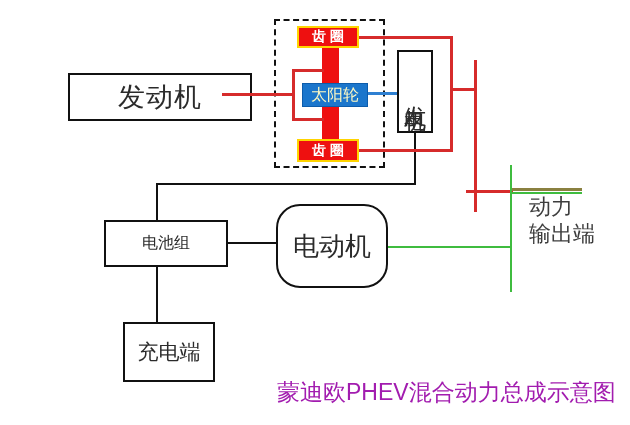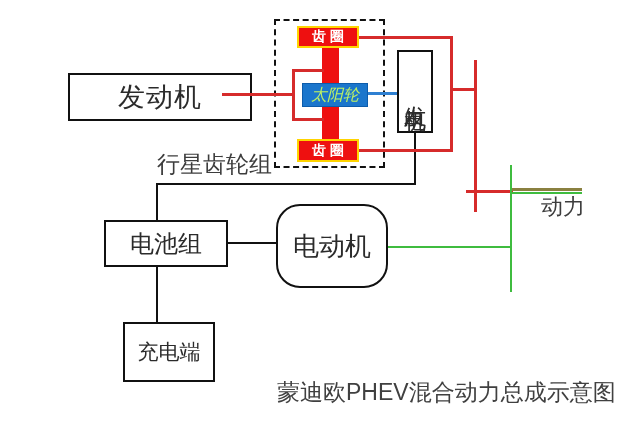--- a/index.html
+++ b/index.html
@@ -36,21 +36,21 @@
     border:2px solid var(--yellow);
     display:flex;align-items:center;justify-content:center;
     color:#ffffff;font-size:14px;font-weight:bold;letter-spacing:4px;
     text-indent:4px;z-index:3;
   }
   .redbar{position:absolute;background:var(--red-fill);z-index:1;}
   .sunbox{
     position:absolute;box-sizing:border-box;background:var(--blue-fill);
     border:1px solid var(--blue-border);
     display:flex;align-items:center;justify-content:center;
-    color:#bef264;font-size:16px;z-index:4;font-style:italic;
+    color:#fef9c3;font-size:16px;z-index:4;
   }
   .line{position:absolute;z-index:2;}
   .red{background:var(--red-line);}
   .blk{background:var(--ink);}
   .grn{background:var(--green);}
   .blu{background:var(--blue-line);}
   .olv{background:var(--olive);}
   .lbl{position:absolute;color:var(--label-text);white-space:nowrap;z-index:5;}
   .vtext{writing-mode:vertical-lr;letter-spacing:2px;}
 </style>
@@ -94,29 +94,29 @@
   <div class="sunbox" style="left:302px;top:83px;width:66px;height:24px;">
     <span>太阳轮</span>
   </div>
 
   <div class="box" style="left:40px;top:73px;width:184px;height:48px;font-size:27px;letter-spacing:1px;margin-left:28px;">
     <span>发动机</span>
   </div>
   <div class="box" style="left:397px;top:50px;width:36px;height:83px;font-size:22px;z-index:4;">
     <span class="vtext">发电机</span>
   </div>
-  <div class="box" style="left:104px;top:220px;width:124px;height:47px;font-size:24px;">
+  <div class="box" style="left:104px;top:220px;width:124px;height:47px;font-size:16px;">
     <span>电池组</span>
   </div>
   <div class="box" style="left:276px;top:204px;width:112px;height:84px;font-size:26px;border-radius:24px;">
     <span>电动机</span>
   </div>
   <div class="box" style="left:123px;top:322px;width:92px;height:60px;font-size:21px;">
     <span>充电端</span>
   </div>
 
-  <div class="lbl" style="left:157px;top:149px;font-size:23px;">行星齿轮组</div>
-  <div class="lbl" style="left:529px;top:194px;font-size:22px;line-height:1.22;margin-left:12px;">
+  <div class="lbl" style="left:529px;top:194px;font-size:22px;line-height:1.22;">
     <div>动力</div>
+    <div>输出端</div>
   </div>
-  <div class="lbl" style="left:277px;top:377px;font-size:23px;color:#404040;">蒙迪欧PHEV混合动力总成示意图</div>
+  <div class="lbl" style="left:277px;top:377px;font-size:23px;color:#a21caf;">蒙迪欧PHEV混合动力总成示意图</div>
 
 </div>
 
 </body></html>

